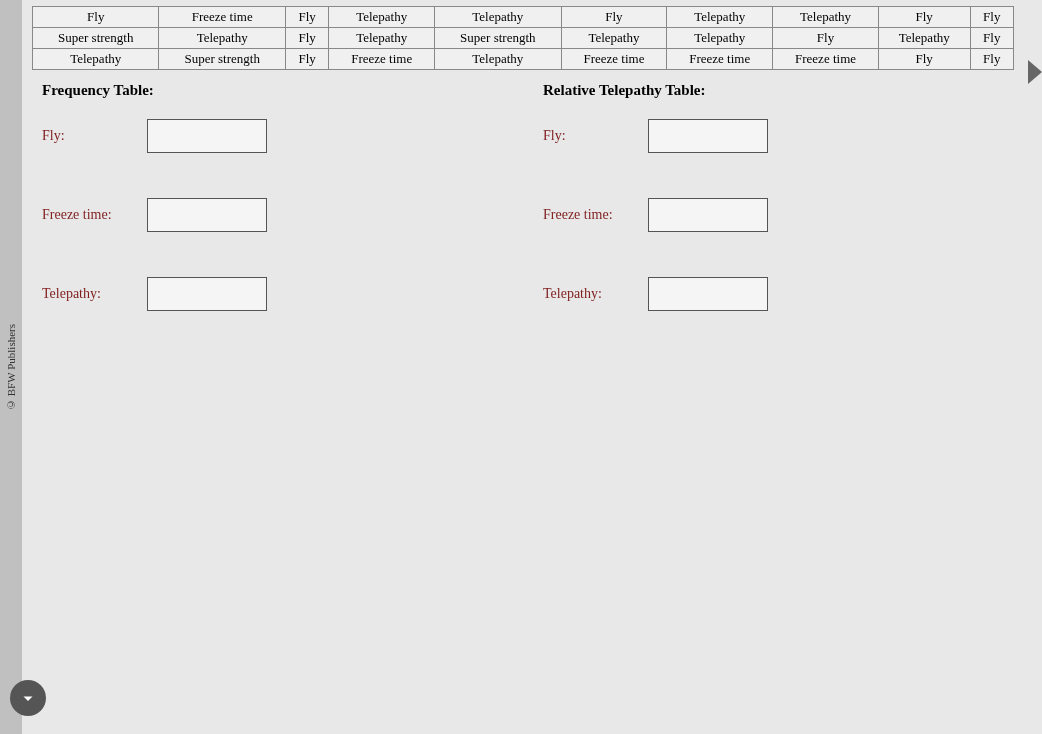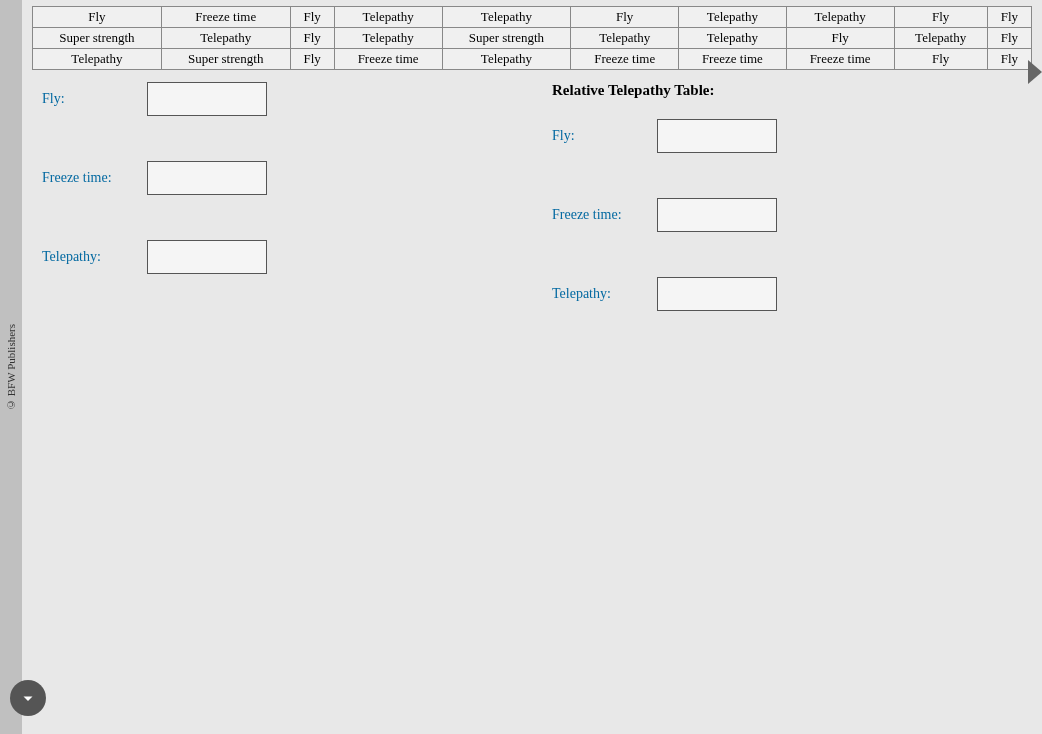--- a/index.html
+++ b/index.html
@@ -34,21 +34,21 @@
       writing-mode: vertical-rl;
       transform: rotate(180deg);
       font-size: 11px;
       color: #333;
       white-space: nowrap;
     }
 
     .main-content {
       flex: 1;
       background-color: #e8e8e8;
-      padding: 6px 10px 10px 10px;
+      padding: 6px 28px 10px 10px;
     }
 
     
     .data-table {
       width: 100%;
       border-collapse: collapse;
       margin-bottom: 12px;
       background-color: #f0f0f0;
     }
 
@@ -88,21 +88,21 @@
     .table-row-item {
       display: flex;
       align-items: center;
       margin-bottom: 45px;
       gap: 15px;
     }
 
     .row-label {
       font-size: 14px;
       min-width: 90px;
-      color: #0369a1;
+      color: #7f1d1d;
     }
 
     .input-box {
       width: 120px;
       height: 34px;
       border: 1.5px solid #555;
       background-color: #f5f5f5;
       outline: none;
       font-size: 14px;
       padding: 2px 6px;
@@ -191,20 +191,21 @@
             <td>Fly</td>
             <td>Fly</td>
           </tr>
         </tbody>
     </table>
 
 
     <div class="tables-section">
 
       <div class="freq-table-section">
+        <div class="table-title">Frequency Table:</div>
 
         <div class="table-row-item">
           <span class="row-label">Fly:</span>
           <input class="input-box" type="text" value="" style="">
         </div>
 
         <div class="table-row-item">
           <span class="row-label">Freeze time:</span>
           <input class="input-box" type="text" value="" style="">
         </div>

